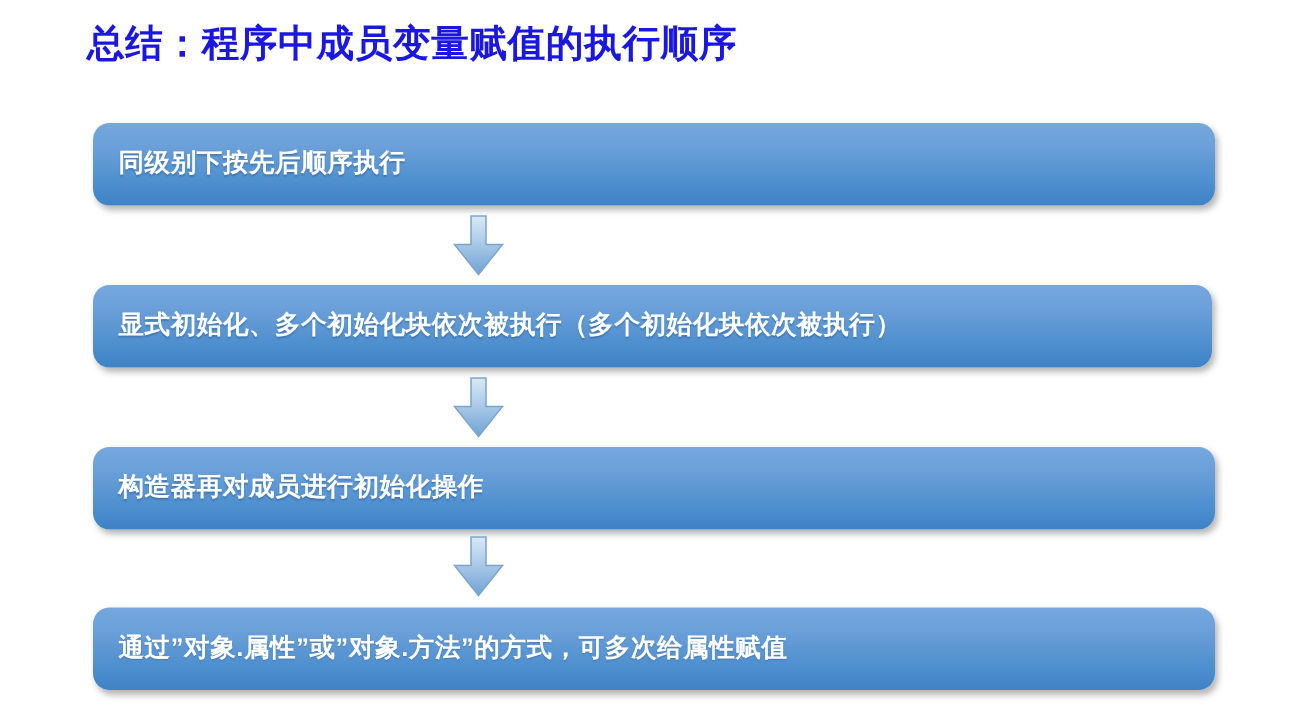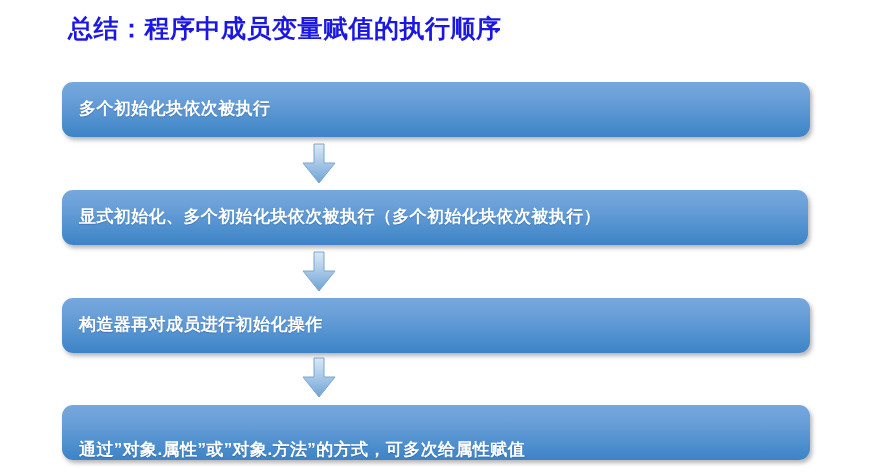--- a/index.html
+++ b/index.html
@@ -15,21 +15,21 @@
     position: relative;
   }
   #slide {
     position: relative;
     width: 872px;
     height: 474px;
     background: #ffffff;
   }
   #slide-title {
     position: absolute;
-    left: 68px;
+    left: 58px;
     top: 12px;
     font-family: "DejaVu Serif", "Liberation Serif", serif;
     font-size: 25px;
     font-weight: bold;
     color: #1a17e2;
     letter-spacing: 0.5px;
     white-space: nowrap;
   }
   .flow-box {
     position: absolute;
@@ -47,40 +47,40 @@
     font-size: 17px;
     font-weight: bold;
     letter-spacing: 0.4px;
     line-height: 1.1;
     white-space: nowrap;
     text-shadow: 0 1px 1px rgba(30, 70, 120, 0.35);
   }
   .box-1 { left: 62px;  top: 82px;  width: 748px; height: 55px; }
   .box-2 { left: 62px;  top: 190px; width: 746px; height: 55px; }
   .box-3 { left: 62px;  top: 298px; width: 748px; height: 55px; align-items: center; }
-  .box-4 { left: 62px;  top: 405px; width: 748px; height: 55px; align-items: flex-end; }
+  .box-4 { left: 62px;  top: 405px; width: 748px; height: 55px; }
 
   .flow-arrow {
     position: absolute;
     width: 36px;
     height: 42px;
   }
   .arrow-1 { left: 301px; top: 143px; }
   .arrow-2 { left: 301px; top: 251px; }
   .arrow-3 { left: 301px; top: 357px; }
 </style>
 </head>
 <body>
 
 <div id="slide">
 
   <div id="slide-title">总结：程序中成员变量赋值的执行顺序</div>
 
   <div class="flow-box box-1">
-    <span class="flow-box-label">多个初始化块依次被执行</span>
+    <span class="flow-box-label">同级别下按先后顺序执行</span>
   </div>
 
   <div class="flow-arrow arrow-1">
     <svg width="36" height="42" viewBox="0 0 36 42" xmlns="http://www.w3.org/2000/svg">
       <defs>
         <linearGradient id="arrGrad1" x1="0" y1="0" x2="0" y2="1">
           <stop offset="0%" stop-color="#d9e8f6"></stop>
           <stop offset="35%" stop-color="#b7d2ec"></stop>
           <stop offset="100%" stop-color="#6fa3d4"></stop>
         </linearGradient>

